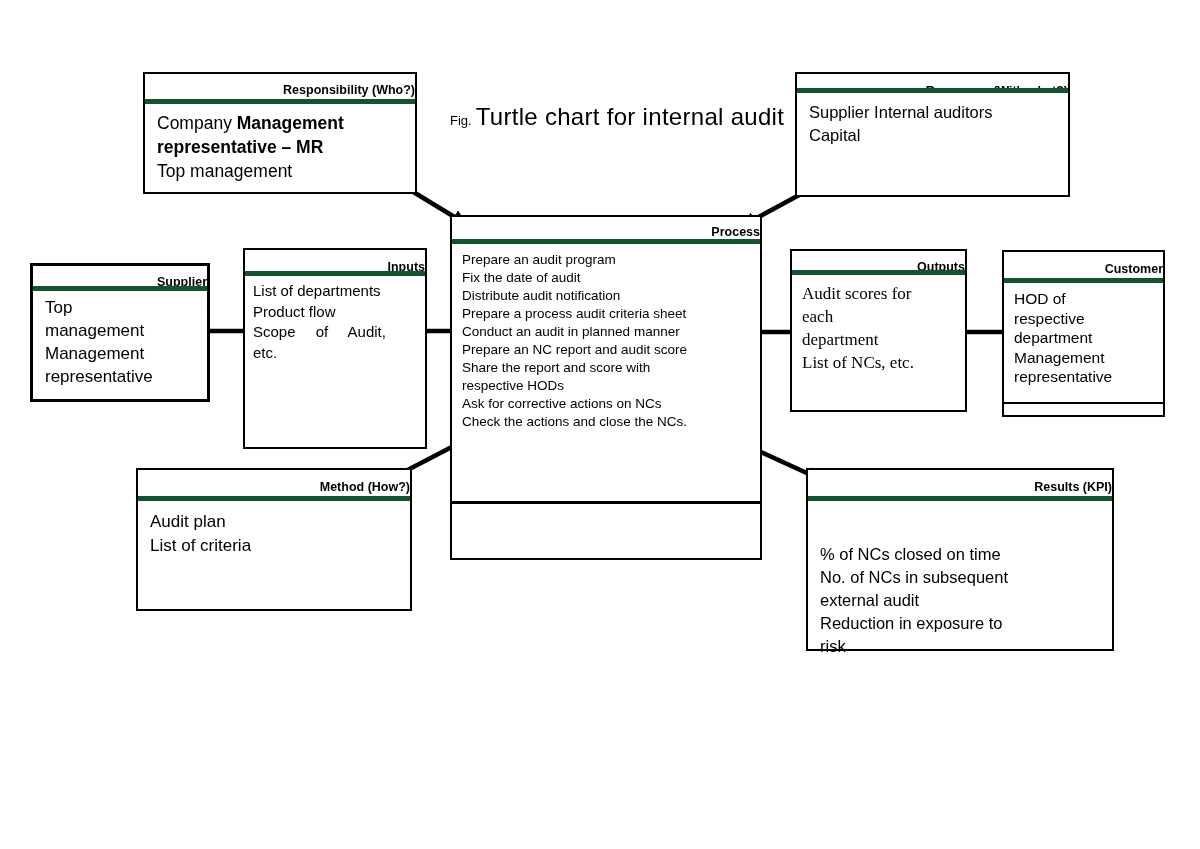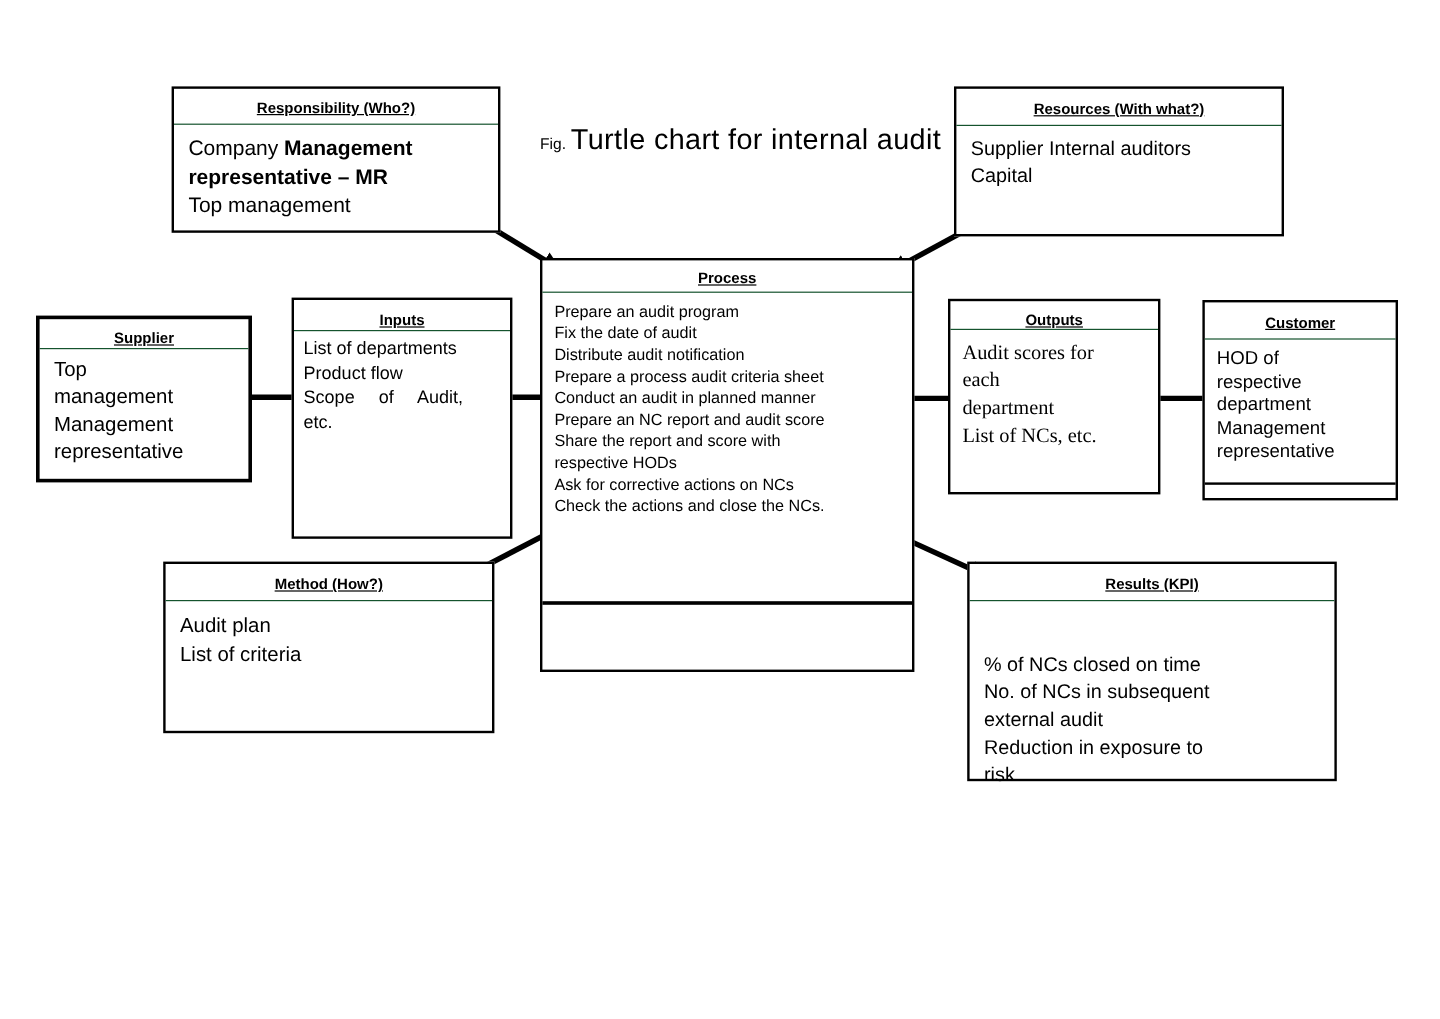--- a/index.html
+++ b/index.html
@@ -2,34 +2,34 @@
 <html><head>
 <meta charset="utf-8">
 <style>
   html,body{margin:0;padding:0;background:#ffffff;}
   #stage{
     position:relative;width:1200px;height:849px;background:#ffffff;
     font-family:"Liberation Sans", sans-serif;color:#000;overflow:hidden;
   }
   .box{position:absolute;border:2.5px solid #000;background:#fff;display:flex;flex-direction:column;box-sizing:border-box;}
   .box .hdr{
-    flex:0 0 auto;border-bottom:1px solid #14532d;text-align:center;
-    font-weight:bold;font-size:12.5px;line-height:14px;overflow:hidden;box-sizing:border-box;text-decoration:underline;
+    flex:0 0 auto;border-bottom:5px solid #14532d;text-align:right;
+    font-weight:bold;font-size:12.5px;line-height:14px;overflow:hidden;box-sizing:border-box;
   }
   .box .bdy{flex:1 1 auto;white-space:pre-line;box-sizing:border-box;}
   .box .ftr{flex:0 0 auto;border-top:3px solid #000;box-sizing:border-box;}
 
   
   #box-responsibility{left:143px;top:72px;width:274px;height:122px;}
   #box-responsibility .hdr{height:30px;padding-top:9px;}
   #box-responsibility .bdy{padding:7px 12px;font-size:17.5px;line-height:24px;}
 
   
   #box-resources{left:795px;top:72px;width:275px;height:125px;}
-  #box-resources .hdr{height:31px;padding-top:10px;}
+  #box-resources .hdr{height:19px;padding-top:10px;}
   #box-resources .bdy{padding:8px 12px;font-size:16.5px;line-height:23px;}
 
   
   #box-supplier{left:30px;top:263px;width:180px;height:139px;border-width:3px;}
   #box-supplier .hdr{height:25px;padding-top:9px;}
   #box-supplier .bdy{padding:5px 12px;font-size:17px;line-height:23px;}
 
   
   #box-inputs{left:243px;top:248px;width:184px;height:201px;}
   #box-inputs .hdr{height:26px;padding-top:10px;}

